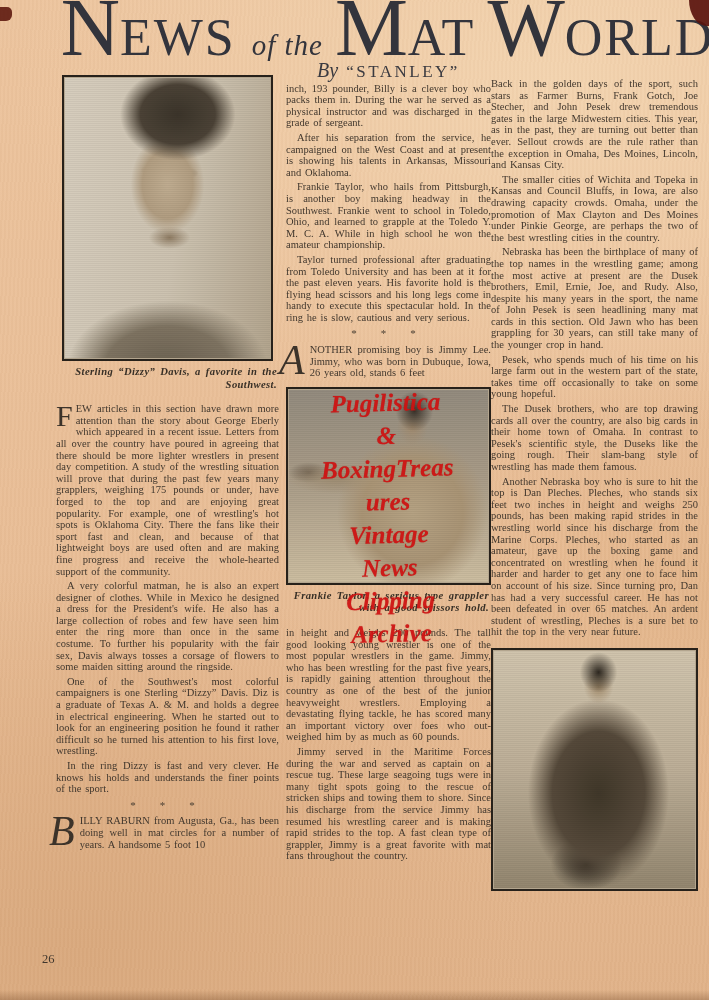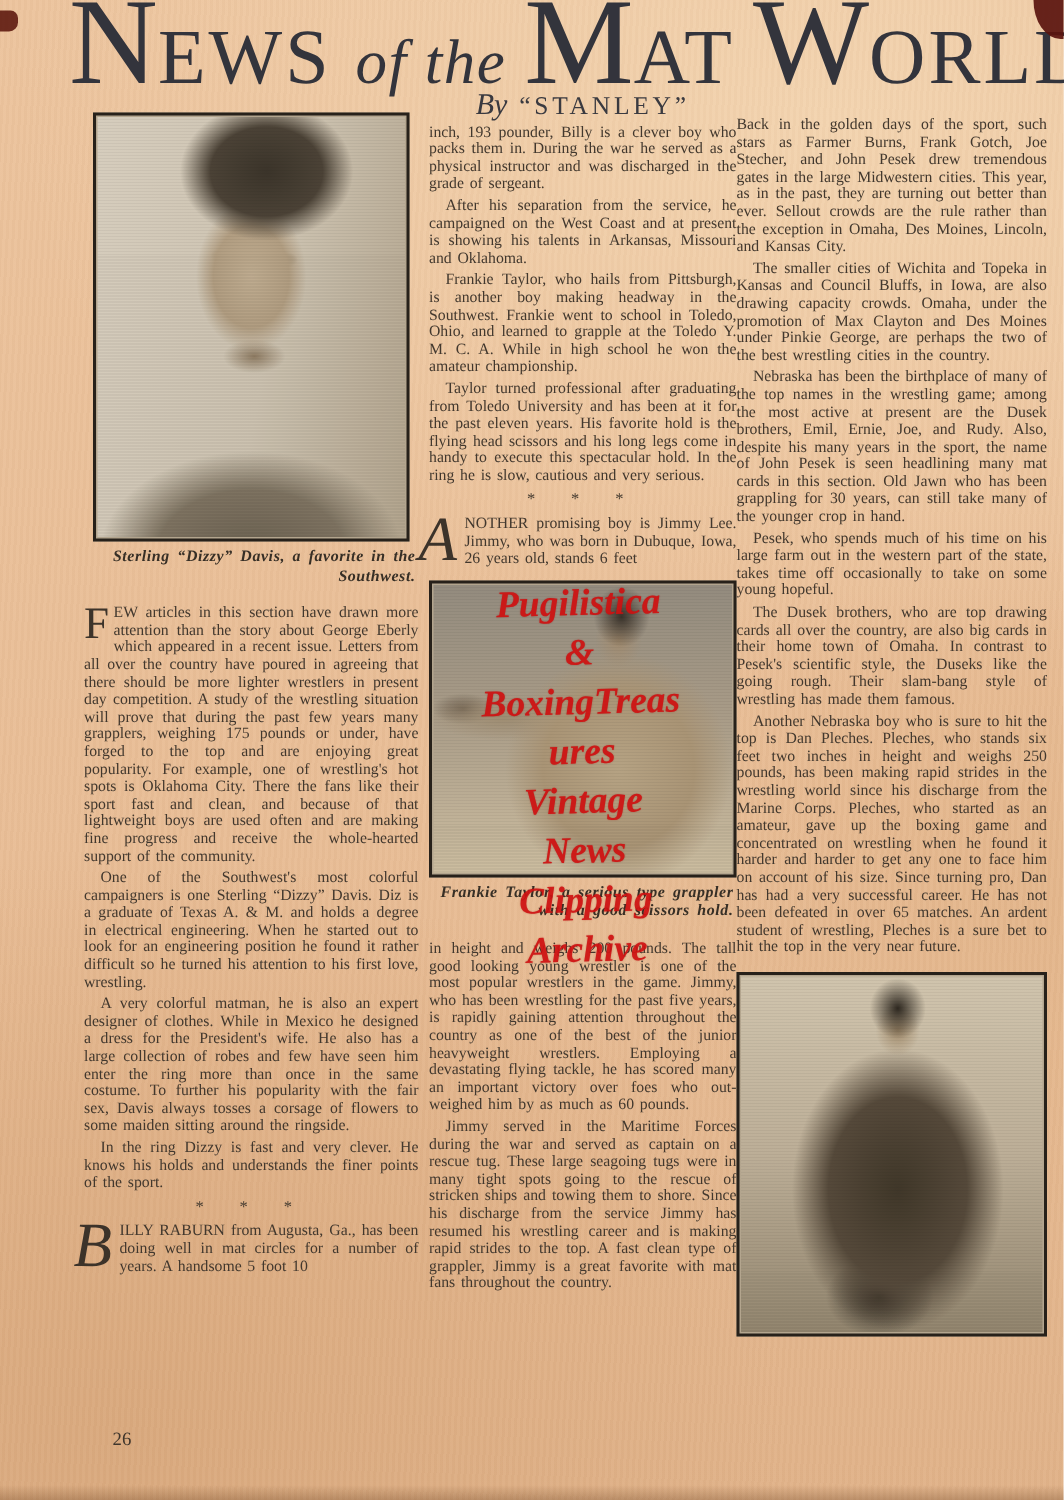--- a/index.html
+++ b/index.html
@@ -18,21 +18,21 @@
   .corner-mark{position:absolute;top:0;right:0;width:20px;height:26px;background:#5a140e;
     border-bottom-left-radius:90% 100%;opacity:.92;}
   .edge-mark{position:absolute;left:0;top:7px;width:12px;height:14px;background:#5e1a10;
     border-radius:0 5px 6px 0;opacity:.9;}
 
   
   .masthead{position:absolute;top:-8px;left:66px;width:643px;display:flex;align-items:baseline;
     justify-content:center;white-space:nowrap;color:#33343c;}
   .t-big{font-size:82px;line-height:72px;}
   .t-small{font-size:52px;line-height:72px;letter-spacing:2px;}
-  .t-ofthe{font-style:italic;font-size:42px;line-height:72px;margin:0 12px 0 16px;letter-spacing:1px;}
+  .t-ofthe{font-style:italic;font-size:29px;line-height:72px;margin:0 12px 0 16px;letter-spacing:1px;}
   .t-w{margin-left:12px;}
 
   
   .col{position:absolute;text-align:justify;font-size:10.5px;line-height:11.6px;word-spacing:1.2px;color:#42382e;}
   .col p{margin:0 0 3px;text-indent:11px;}
   .col p.nodent{text-indent:0;}
   .dropcap{float:left;font-size:30px;line-height:22px;padding:2px 3px 0 0;color:#3c332a;}
   .dropcap.script{font-style:italic;font-size:42px;line-height:26px;padding:3px 5px 0 0;margin-left:-7px;}
   .sep{text-align:center;letter-spacing:10px;text-indent:0 !important;margin:5px 0 4px !important;
     font-size:11px;color:#4a3f33;}
@@ -82,21 +82,21 @@
   .col-right{left:491px;top:78px;width:207px;}
   .col-right .photo-frame{margin-top:10px;}
   .after-photo{margin-top:12px !important;}
 
   
   .watermark{position:absolute;left:286px;top:386px;width:205px;text-align:center;
     font-style:italic;font-weight:bold;color:#cf1111;opacity:.93;transform:rotate(-1.5deg);
     text-shadow:0 0 1px rgba(160,10,10,.5);pointer-events:none;z-index:5;}
   .watermark div{font-size:25px;line-height:33px;}
 
-  .page-number{position:absolute;left:75px;top:952px;font-size:12.5px;color:#3f362c;text-align:center;}
+  .page-number{position:absolute;left:42px;top:952px;font-size:12.5px;color:#3f362c;text-align:center;}
 </style>
 </head>
 <body>
 
 <div class="page">
   <div class="grain"></div>
 
   <div class="masthead">
     <span class="t-big">N</span>
       <span class="t-small">EWS</span>
@@ -106,22 +106,22 @@
       <span class="t-big t-w">W</span>
       <span class="t-small">ORLD</span>
   </div>
 
   <div class="col col-left">
     <div class="photo-frame">
       <div class="photo photo-davis"></div>
     </div>
     <p class="caption">Sterling “Dizzy” Davis, a favorite in the Southwest.</p>
     <p class="nodent"><span class="dropcap">F</span><span>EW articles in this section have drawn more attention than the story about George Eberly which appeared in a recent issue. Letters from all over the country have poured in agreeing that there should be more lighter wrestlers in present day competition. A study of the wrestling situation will prove that during the past few years many grapplers, weighing 175 pounds or under, have forged to the top and are enjoying great popularity. For example, one of wrestling's hot spots is Oklahoma City. There the fans like their sport fast and clean, and because of that lightweight boys are used often and are making fine progress and receive the whole-hearted support of the community.</span></p>
+    <p>A very colorful matman, he is also an expert designer of clothes. While in Mexico he designed a dress for the President's wife. He also has a large collection of robes and few have seen him enter the ring more than once in the same costume. To further his popularity with the fair sex, Davis always tosses a corsage of flowers to some maiden sitting around the ringside.</p>
     <p>One of the Southwest's most colorful campaigners is one Sterling “Dizzy” Davis. Diz is a graduate of Texas A. &amp; M. and holds a degree in electrical engineering. When he started out to look for an engineering position he found it rather difficult so he turned his attention to his first love, wrestling.</p>
-    <p>A very colorful matman, he is also an expert designer of clothes. While in Mexico he designed a dress for the President's wife. He also has a large collection of robes and few have seen him enter the ring more than once in the same costume. To further his popularity with the fair sex, Davis always tosses a corsage of flowers to some maiden sitting around the ringside.</p>
     <p>In the ring Dizzy is fast and very clever. He knows his holds and understands the finer points of the sport.</p>
     <p class="sep">* * *</p>
     <p class="nodent"><span class="dropcap script">B</span><span>ILLY RABURN from Augusta, Ga., has been doing well in mat circles for a number of years. A handsome 5 foot 10</span></p>
   </div>
 
   <div class="col col-mid">
     <p class="byline nodent"><span class="by">By</span><span class="name">“STANLEY”</span></p>
     <p class="nodent">inch, 193 pounder, Billy is a clever boy who packs them in. During the war he served as a physical instructor and was discharged in the grade of sergeant.</p>
     <p>After his separation from the service, he campaigned on the West Coast and at present is showing his talents in Arkansas, Missouri and Oklahoma.</p>
     <p>Frankie Taylor, who hails from Pittsburgh, is another boy making headway in the Southwest. Frankie went to school in Toledo, Ohio, and learned to grapple at the Toledo Y. M. C. A. While in high school he won the amateur championship.</p>

